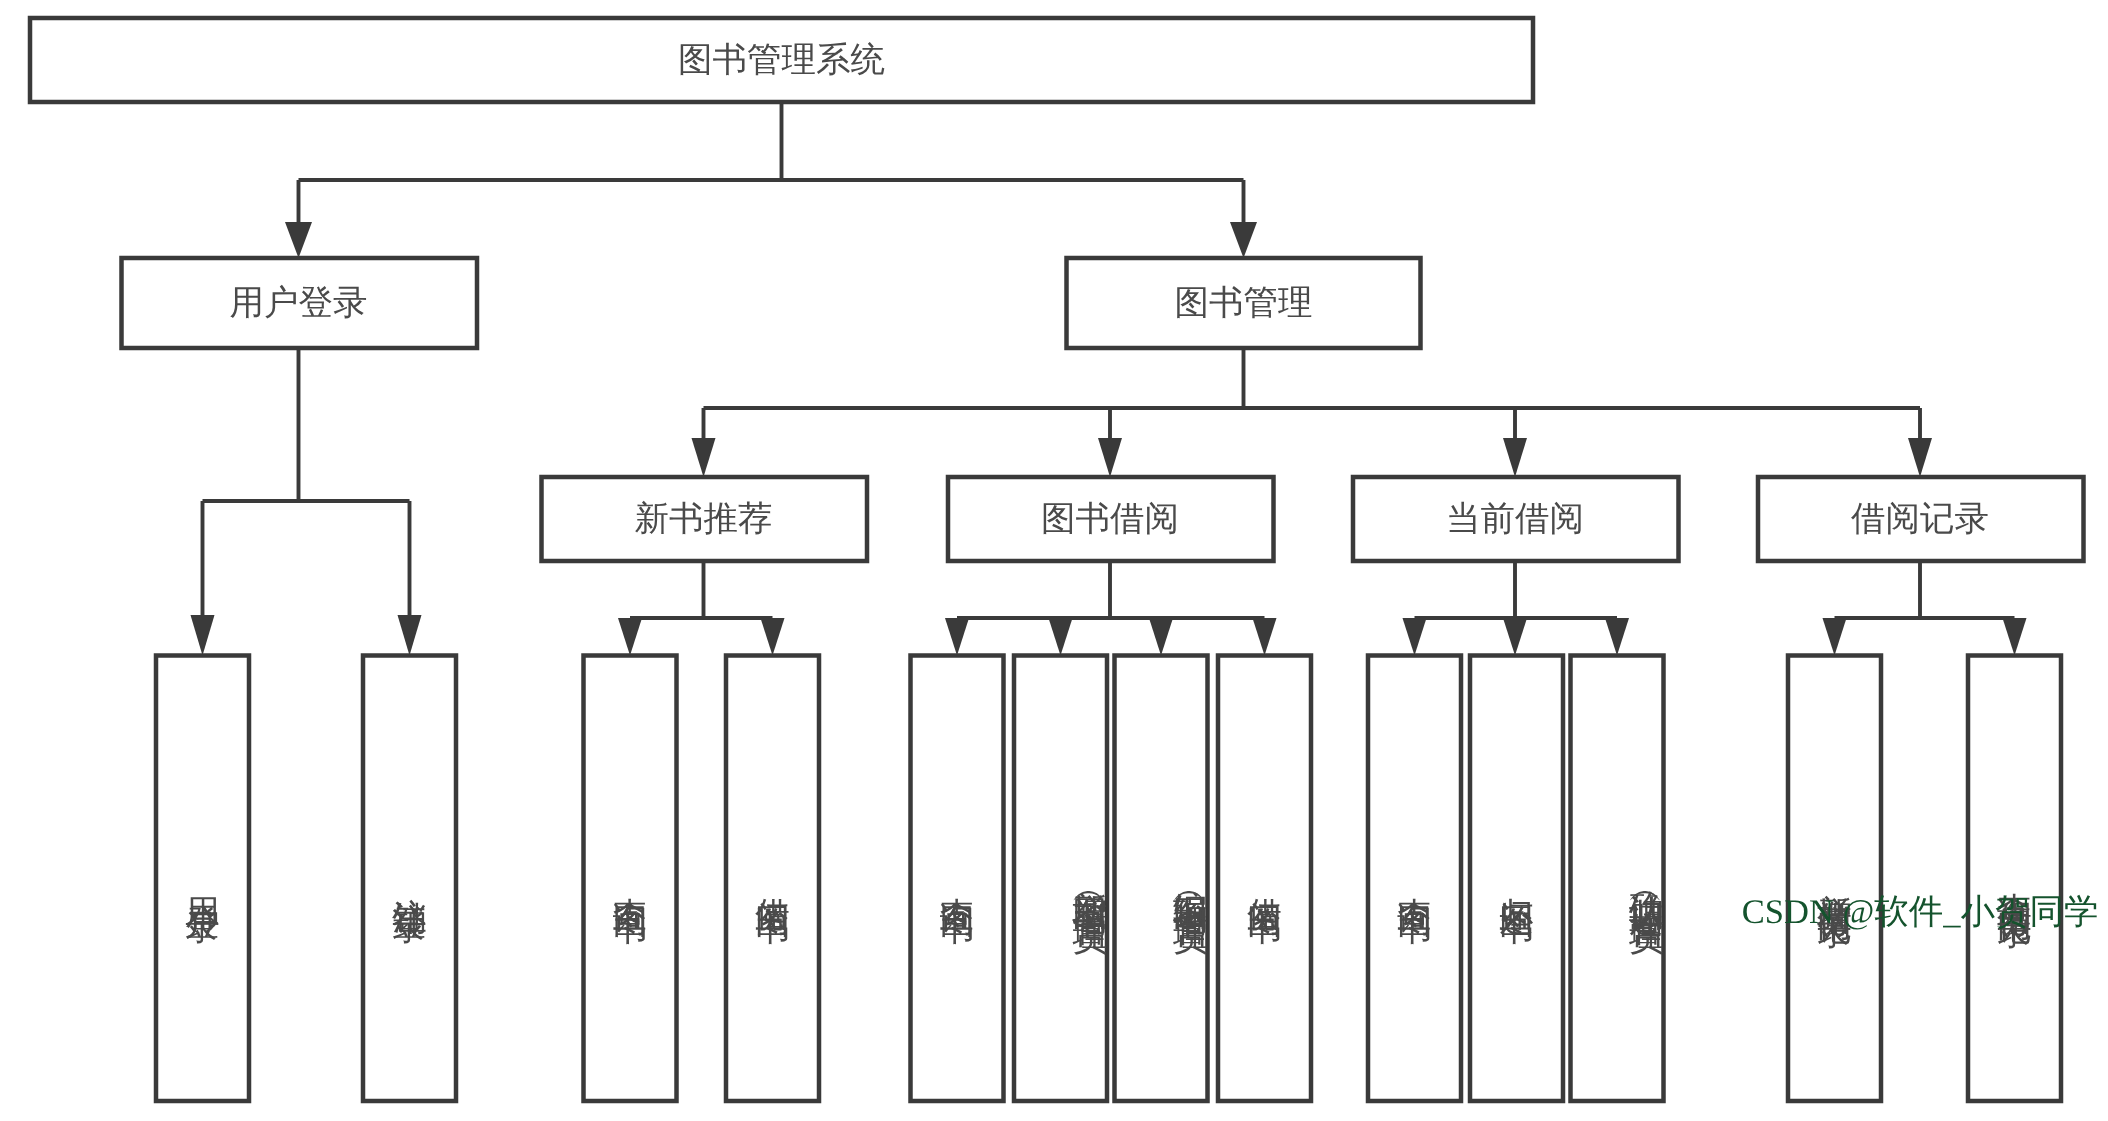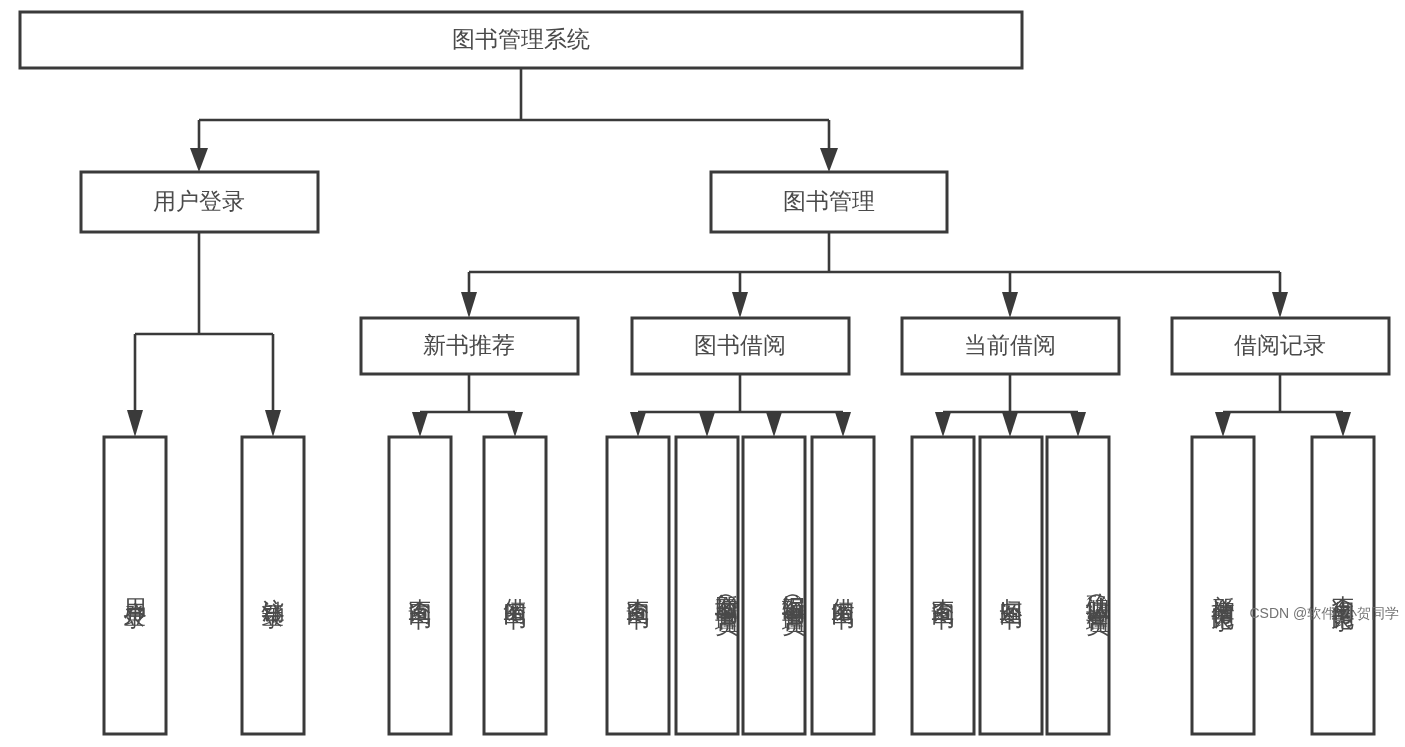--- a/index.html
+++ b/index.html
@@ -29,23 +29,23 @@
     text-orientation:upright;
     letter-spacing:3px;
     line-height:1;
     white-space:nowrap;
     text-align:left;
     pointer-events:none;
   }
   .watermark{
     position:absolute;
     right:6px;bottom:4px;
-    font-family:Liberation Sans, sans-serif;
-    font-size:14px;
-    color:#737373;
+    font-family:Liberation Serif, serif;
+    font-size:23px;
+    color:#14532d;
     white-space:nowrap;
   }
 </style>
 </head>
 <body>
 
 <div id="diagram-root">
 
   <svg class="canvas" viewBox="0 0 1405 747">
 

